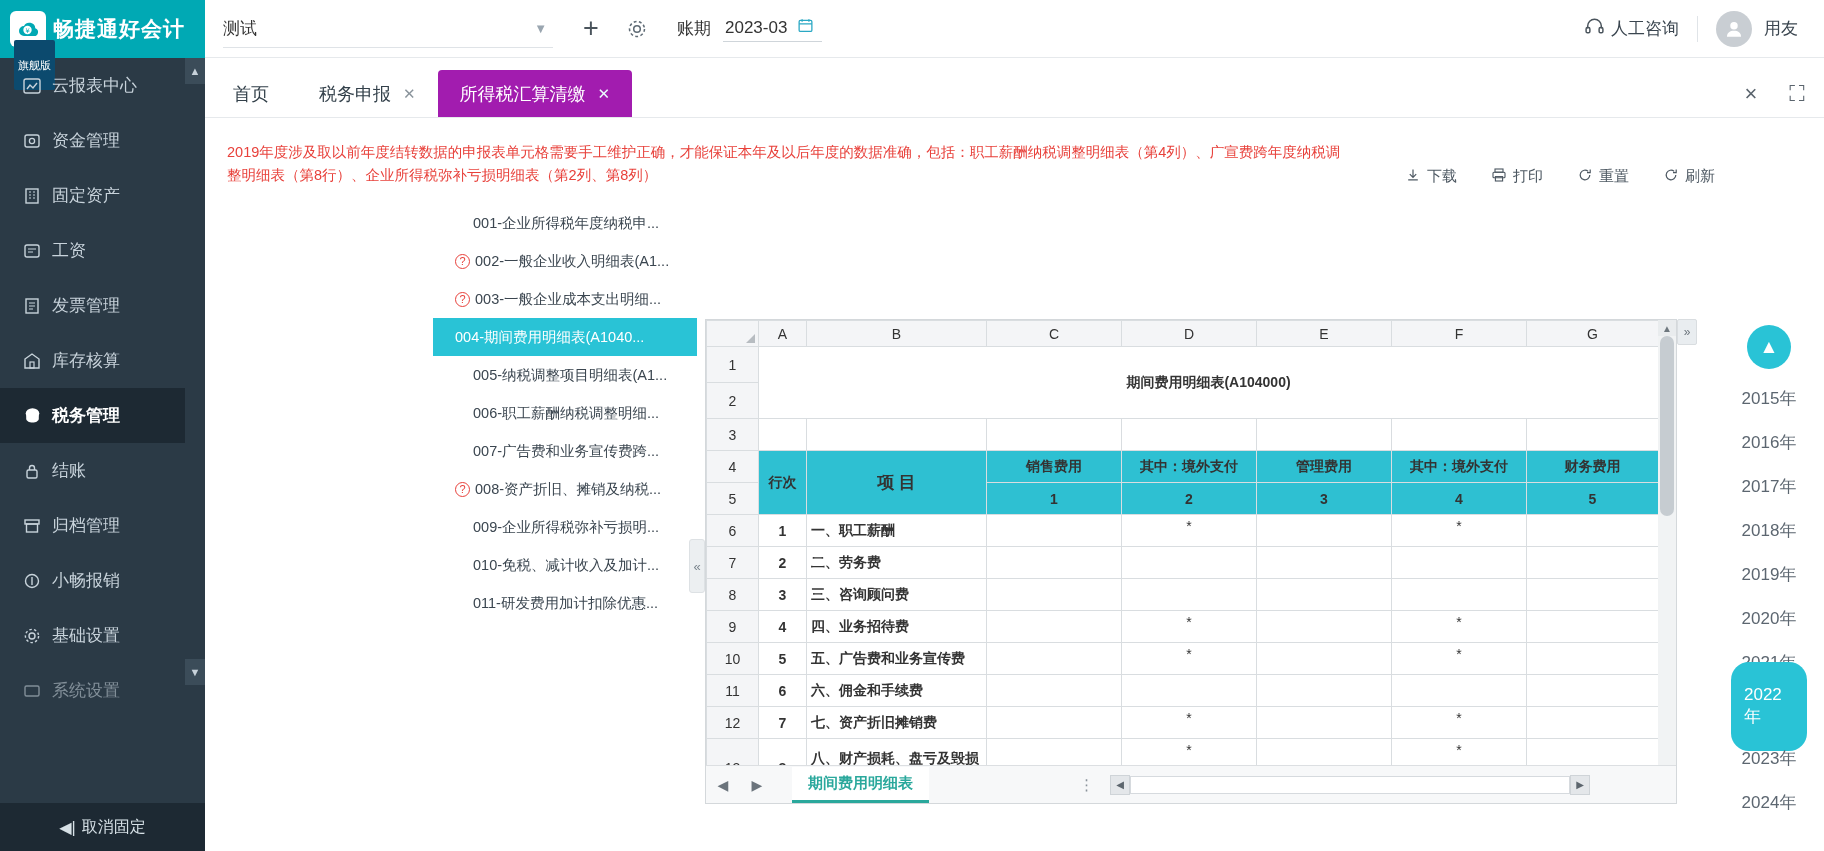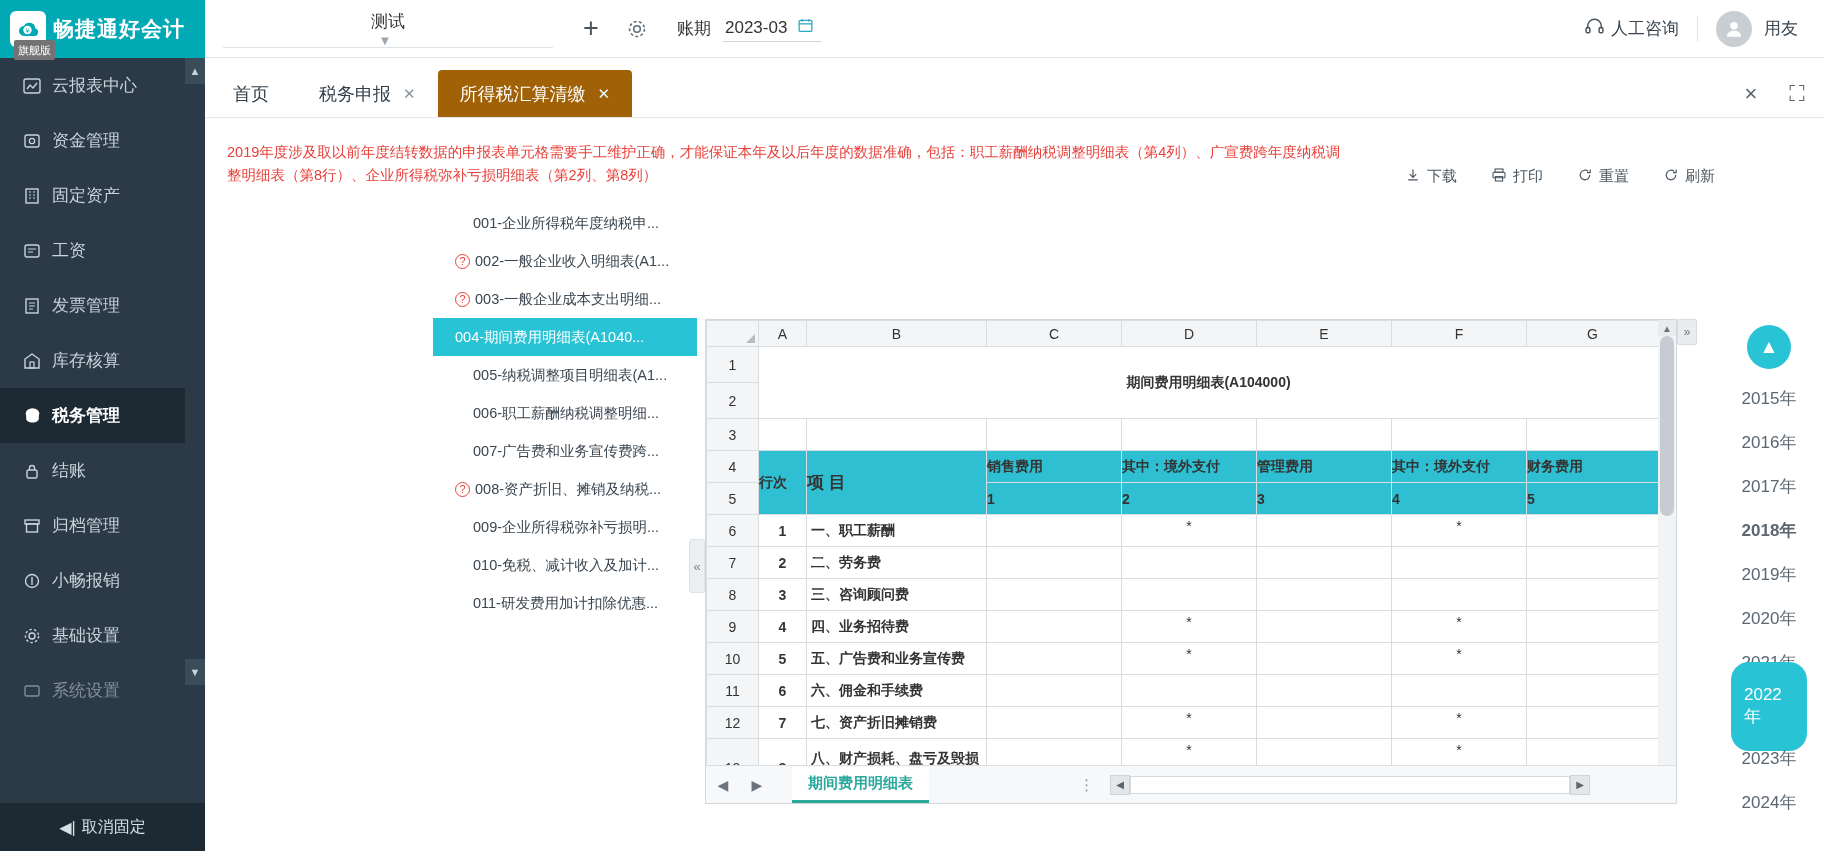--- a/index.html
+++ b/index.html
@@ -22,22 +22,22 @@
   }
   .brand-logo {
     width: 36px; height: 36px; border-radius: 6px; background: #ffffff;
     display: flex; align-items: center; justify-content: center;
     margin-right: 7px; flex: none;
   }
   .brand-logo svg { display: block; }
   .brand-title { color: #fff; font-size: 21px; font-weight: bold; letter-spacing: 1px; }
   .brand-badge {
     position: absolute; left: 14px; top: 40px;
-    background: #737373; color: #fff; font-size: 11px;
-    padding: 3px 4px; border-radius: 2px; line-height: 14px;
+    background: #0c4a6e; color: #fff; font-size: 11px;
+    padding: 18px 4px; border-radius: 2px; line-height: 14px;
   }
   .nav-scroll-up, .nav-scroll-down {
     position: absolute; right: 0; width: 20px; height: 26px;
     background: #3b4c59; color: #c7d2da; font-size: 11px;
     display: flex; align-items: center; justify-content: center;
   }
   .nav-scroll-up { top: 58px; }
   .nav-scroll-down { top: 659px; }
   .nav { position: absolute; top: 58px; left: 0; width: 185px; }
   .nav-item {
@@ -57,21 +57,21 @@
 
   
   .topbar {
     position: absolute; left: 205px; top: 0; width: 1619px; height: 58px;
     background: #fff; border-bottom: 1px solid #e6e9ec;
     display: flex; align-items: center;
   }
   .company-select {
     margin-left: 18px; width: 330px; height: 38px;
     border-bottom: 1px solid #dfe3e7; display: flex; align-items: center;
-    justify-content: space-between; color: #333; font-size: 17px; cursor: pointer; flex-direction: column;
+    justify-content: space-between; color: #333; font-size: 17px; cursor: pointer;
   }
   .company-select .caret { color: #9aa6b0; font-size: 13px; margin-right: 6px; }
   .tb-icon {
     width: 40px; height: 40px; display: flex; align-items: center; justify-content: center;
     color: #5f6b75; cursor: pointer;
   }
   .tb-icon.plus { font-size: 27px; color: #4a545c; margin-left: 18px; }
   .tb-icon.gear { font-size: 21px; margin-left: 6px; }
   .period { margin-left: 20px; display: flex; align-items: center; font-size: 17px; color: #333; }
   .period .label { margin-right: 12px; }
@@ -92,21 +92,21 @@
   
   .tabbar {
     position: absolute; left: 205px; top: 58px; width: 1619px; height: 60px;
     background: #fff; border-bottom: 1px solid #e6e9ec; display: flex; align-items: flex-end;
   }
   .tab {
     height: 47px; display: flex; align-items: center; padding: 0 22px;
     font-size: 18px; color: #33404a; cursor: pointer; border-radius: 4px 4px 0 0;
   }
   .tab.plain { padding: 0 28px; }
-  .tab.active { background: #a16207; color: #fff; }
+  .tab.active { background: #a21caf; color: #fff; }
   .tab .x { margin-left: 12px; font-size: 15px; color: #8a949c; }
   .tab.active .x { color: #eafafd; }
   .tab-actions {
     margin-left: auto; display: flex; align-items: center; padding-right: 4px; height: 47px;
   }
   .tab-actions .ta {
     width: 46px; height: 46px; display: flex; align-items: center; justify-content: center;
     color: #5a646d; font-size: 22px; cursor: pointer;
   }
 
@@ -169,21 +169,21 @@
     color: #4b5560; font-size: 14px;
   }
   .rowhdr {
     width: 52px; background: #f4f5f7; text-align: center; color: #4b5560; font-size: 14px;
   }
   .cell { height: 32px; }
   .title-cell {
     text-align: center; font-size: 20px; font-weight: bold; color: #1b2530;
   }
   .hdr-cyan {
-    background: #2ec0d2; color: #fff; font-weight: bold; text-align: left; font-size: 15px; margin-left: 40px;
+    background: #2ec0d2; color: #fff; font-weight: bold; text-align: center; font-size: 15px; margin-left: 40px;
   }
   .itemcell { padding-left: 4px; font-weight: bold; font-size: 14.5px; color: #222; }
   .rowno { text-align: center; font-weight: bold; font-size: 14px; }
   .star { text-align: center; color: #555; font-size: 13px; vertical-align: top; padding-top: 3px; }
 
   .vscroll {
     position: absolute; right: 0; top: 0; width: 18px; height: 465px; background: #f1f3f4;
   }
   .vscroll .thumb {
     position: absolute; left: 2px; top: 16px; width: 14px; height: 180px;
@@ -699,21 +699,21 @@
       <div class="rr-top">▲</div>
       <div class="year" style="top:140px;">
           <span>2015年</span>
         </div>
       <div class="year" style="top:184px;">
           <span>2016年</span>
         </div>
       <div class="year" style="top:228px;">
           <span>2017年</span>
         </div>
-      <div class="year" style="top:272px;font-weight:bold;">
+      <div class="year" style="top:272px;">
           <span>2018年</span>
         </div>
       <div class="year" style="top:316px;">
           <span>2019年</span>
         </div>
       <div class="year" style="top:360px;">
           <span>2020年</span>
         </div>
       <div class="year" style="top:404px;">
           <span>2021年</span>

